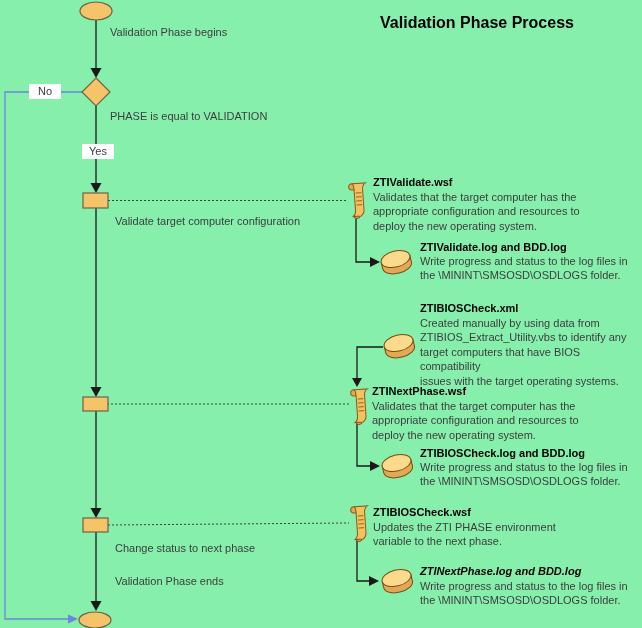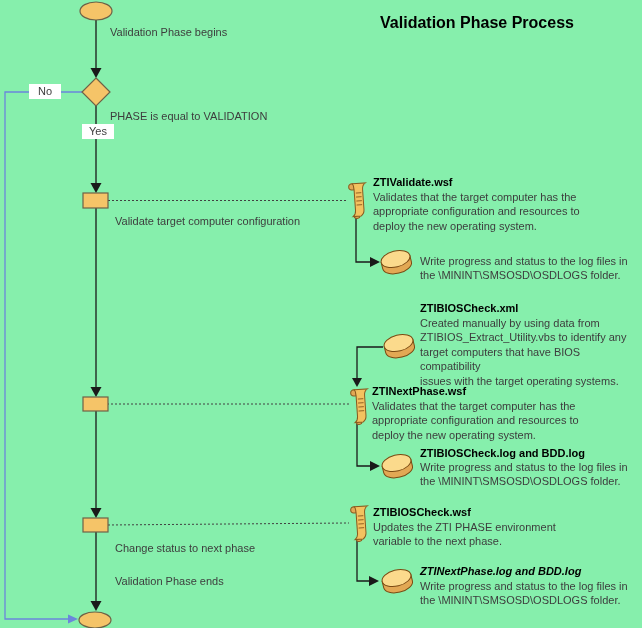--- a/index.html
+++ b/index.html
@@ -125,30 +125,31 @@
       <path class="cylside" d="M1.5,11 L1.5,17.5 A14.75,8 0 0 0 31,17.5 L31,11 Z"></path>
       <ellipse class="cyltop" cx="16.25" cy="11" rx="14.75" ry="8"></ellipse>
     </g>
   </svg>
 
   <div class="diagram-title">Validation Phase Process</div>
 
   <div class="lbl" style="left:110px; top:25px;">Validation Phase begins</div>
   <div class="lbl chip" style="left:29px; top:84px; width:28px;">No</div>
   <div class="lbl" style="left:110px; top:109px;">PHASE is equal to VALIDATION</div>
-  <div class="lbl chip" style="left:82px; top:124px; width:28px;">Yes</div>
+  <div class="lbl chip" style="left:82px; top:144px; width:28px;">Yes</div>
   <div class="lbl" style="left:115px; top:214px;">Validate target computer configuration</div>
   <div class="lbl" style="left:115px; top:541px;">Change status to next phase</div>
   <div class="lbl" style="left:115px; top:574px;">Validation Phase ends</div>
 
   <div class="ann-title" style="left:373px; top:176px;">ZTIValidate.wsf</div>
   <div class="ann-body" style="left:373px; top:190px;">Validates that the target computer has the
 appropriate configuration and resources to
 deploy the new operating system.</div>
 
+  <div class="ann-title" style="left:420px; top:241px;">ZTIValidate.log and BDD.log</div>
   <div class="ann-body" style="left:420px; top:254px;">Write progress and status to the log files in
 the \MININT\SMSOSD\OSDLOGS folder.</div>
 
   <div class="ann-title" style="left:420px; top:302px;">ZTIBIOSCheck.xml</div>
   <div class="ann-body" style="left:420px; top:316px;">Created manually by using data from
 ZTIBIOS_Extract_Utility.vbs to identify any
 target computers that have BIOS compatibility
 issues with the target operating systems.</div>
 
   <div class="ann-title" style="left:372px; top:385px;">ZTINextPhase.wsf</div>

